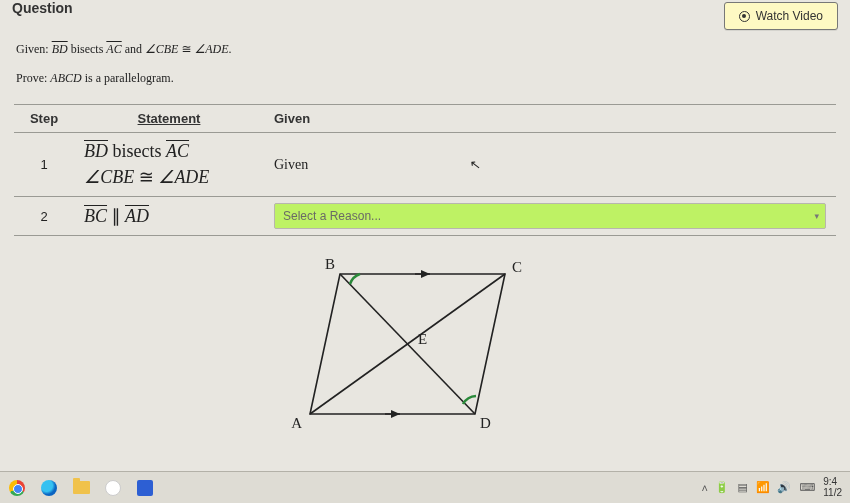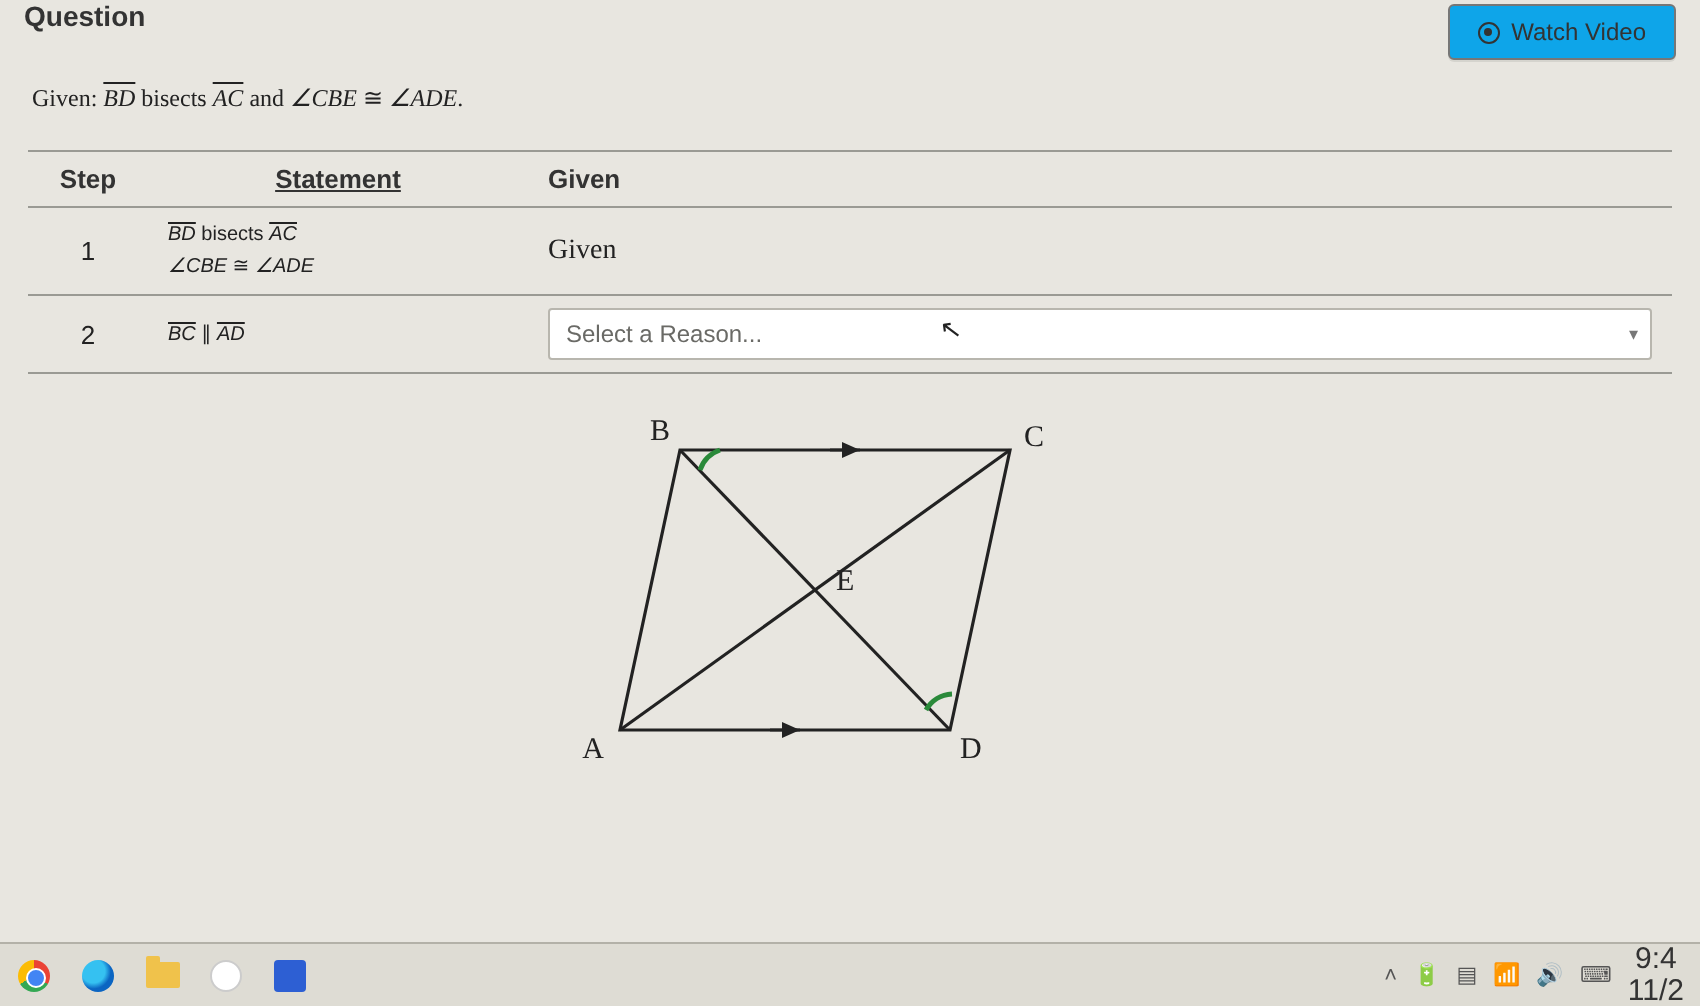--- a/index.html
+++ b/index.html
@@ -18,21 +18,21 @@
     display: flex; justify-content: space-between; align-items: flex-start;
     padding-top: 0;
   }
   .q-heading {
     font-family: Liberation Sans, sans-serif;
     font-weight: bold; font-size: 14px; color: #333;
     margin-left: -2px;
   }
   .top-buttons { display: flex; gap: 12px; margin-top: 2px; margin-right: -2px; }
   .btn {
-    background: #0ea5e9; border: 1px solid #777; border-radius: 3px;
+    background: #fef9c3; border: 1px solid #777; border-radius: 3px;
     padding: 6px 14px; font-size: 12px; color: #333;
     font-family: -apple-system, "Segoe UI", Arial, sans-serif;
     display: flex; align-items: center; gap: 6px;
     box-shadow: 0 1px 0 rgba(0,0,0,0.08);
   }
   .record-icon {
     width: 11px; height: 11px; border: 1.5px solid #333; border-radius: 50%;
     display: inline-flex; align-items: center; justify-content: center;
   }
   .record-icon::after { content:""; width:4px; height:4px; background:#333; border-radius:50%; }
@@ -50,28 +50,28 @@
   .proof-table th, .proof-table td {
     border-top: 1px solid #9a9a94;
     border-bottom: 1px solid #9a9a94;
     padding: 6px 10px;
     text-align: left; vertical-align: middle; margin-top: 44px;
   }
   .proof-table th { font-weight: bold; background: transparent; color:#333;}
   .proof-table .step-col { width: 60px; text-align: center; }
   .proof-table .stmt-col { width: 190px; text-align: center; text-decoration: underline; }
   .proof-table .reason-col { }
-  .stmt-cell { font-family: Liberation Sans, sans-serif; font-style: italic; font-size: 10px; text-align:center;}
+  .stmt-cell { font-family: Liberation Serif, serif; font-style: italic; font-size: 18px; text-align:center;}
   .stmt-line { display:block; padding: 2px 0;}
   .step-num { font-style: normal; }
 
   .reason-text { font-family: "Times New Roman", serif; font-size: 14px; }
 
   .select-reason {
-    width: 100%; background: #ffffff; border: 1px solid #b8b6ae;
+    width: 100%; background: #bef264; border: 1px solid #b8b6ae;
     border-radius: 2px; padding: 5px 22px 5px 8px;
     font-size: 12px; color: #6a6a66;
     position: relative;
     font-family: -apple-system, Arial, sans-serif;
   }
   .select-reason .chev {
     position: absolute; right: 6px; top: 50%; transform: translateY(-50%);
     font-size: 9px; color:#777;
   }
 
@@ -95,41 +95,44 @@
   .tb-ico { width:18px; height:18px; display:flex; align-items:center; justify-content:center; }
   .chrome { position:relative; width:16px;height:16px;border-radius:50%;
     background: conic-gradient(#ea4335 0 120deg,#34a853 120deg 240deg,#fbbc05 240deg 360deg);}
   .chrome::after{content:"";position:absolute;left:4px;top:4px;width:8px;height:8px;border-radius:50%;background:#4285f4;border:1.5px solid #fff;}
   .edge { width:16px;height:16px;border-radius:50%;
     background: radial-gradient(circle at 35% 35%, #35c1f1 0 40%, #0b65c2 60% 100%);}
   .folder { width:17px;height:13px;background:#f0c24b;border-radius:1px;position:relative;}
   .folder::before{content:"";position:absolute;left:0;top:-3px;width:7px;height:4px;background:#f0c24b;border-radius:1px 1px 0 0;}
   .gmaps { position:relative;width:16px;height:16px;border-radius:50%;background:#fff;border:1px solid #ccc;}
   .bluebox { width:16px;height:16px;background:#2d5fd3;border-radius:2px;display:flex;align-items:center;justify-content:center;color:#fff;font-size:9px;font-weight:bold;}
-  .clock-stack { text-align:center; line-height:1.05; font-size:15px; color:#333;}
+  .clock-stack { text-align:left; line-height:1.05; font-size:10px; color:#333;}
   .mini { font-size:11px; color:#555;}
 </style>
 </head>
 <body>
 
 <div class="content">
   <div class="top-row">
     <div class="q-heading">Question</div>
     <div class="top-buttons">
       <button class="btn">
         <span class="record-icon"></span>
         <span>Watch Video</span>
       </button>
     </div>
   </div>
 
   <p class="given">
     <span>Given: </span><span class="ov it">BD</span><span> bisects </span><span class="ov it">AC</span><span> and </span><span class="ang it"></span><span class="it">CBE</span><span> ≅ </span><span class="ang it"></span><span class="it">ADE</span><span>.</span>
   </p>
 
+  <p class="prove">
+    <span>Prove: </span><span class="it">ABCD</span><span> is a parallelogram.</span>
+  </p>
 
   <table class="proof-table">
     <thead>
       <tr>
         <th class="step-col">Step</th>
         <th class="stmt-col">Statement</th>
         <th class="reason-col">Given</th>
       </tr>
     </thead>
     <tbody>

